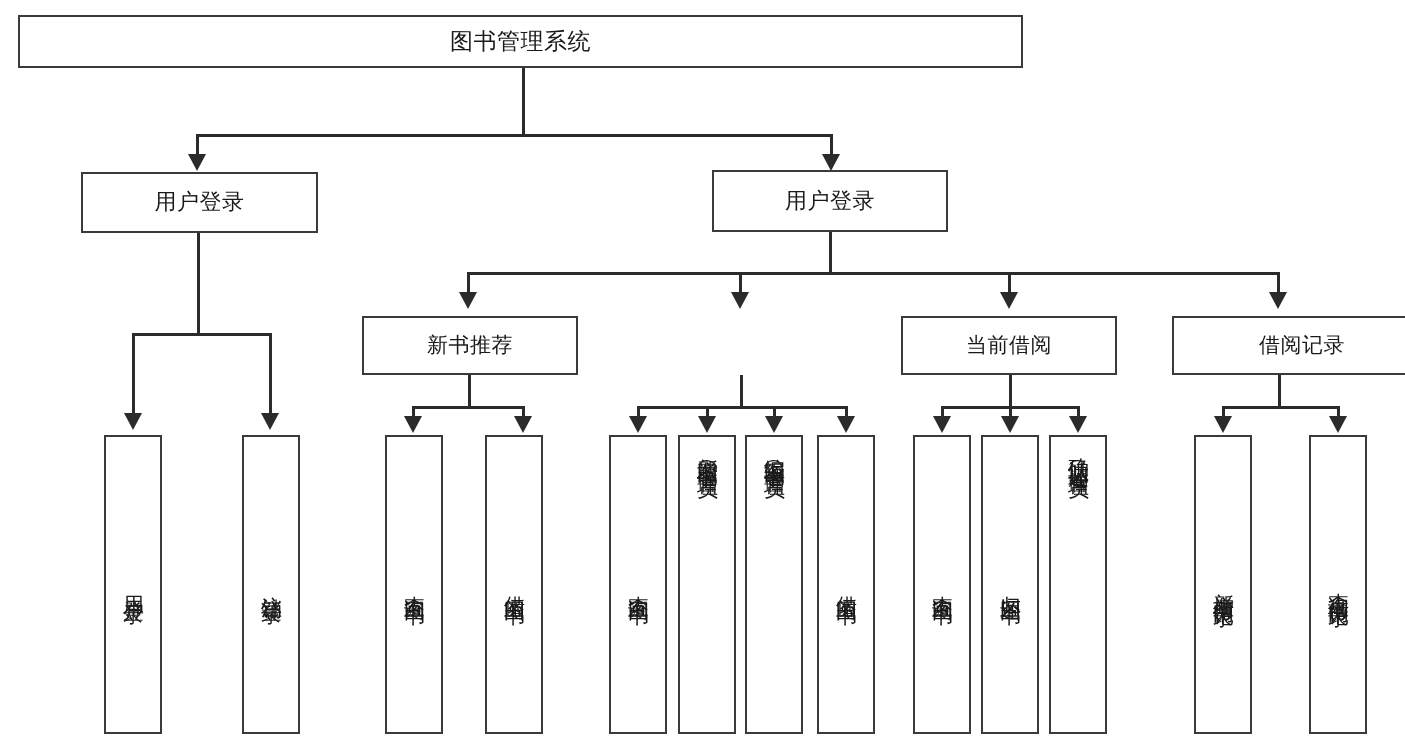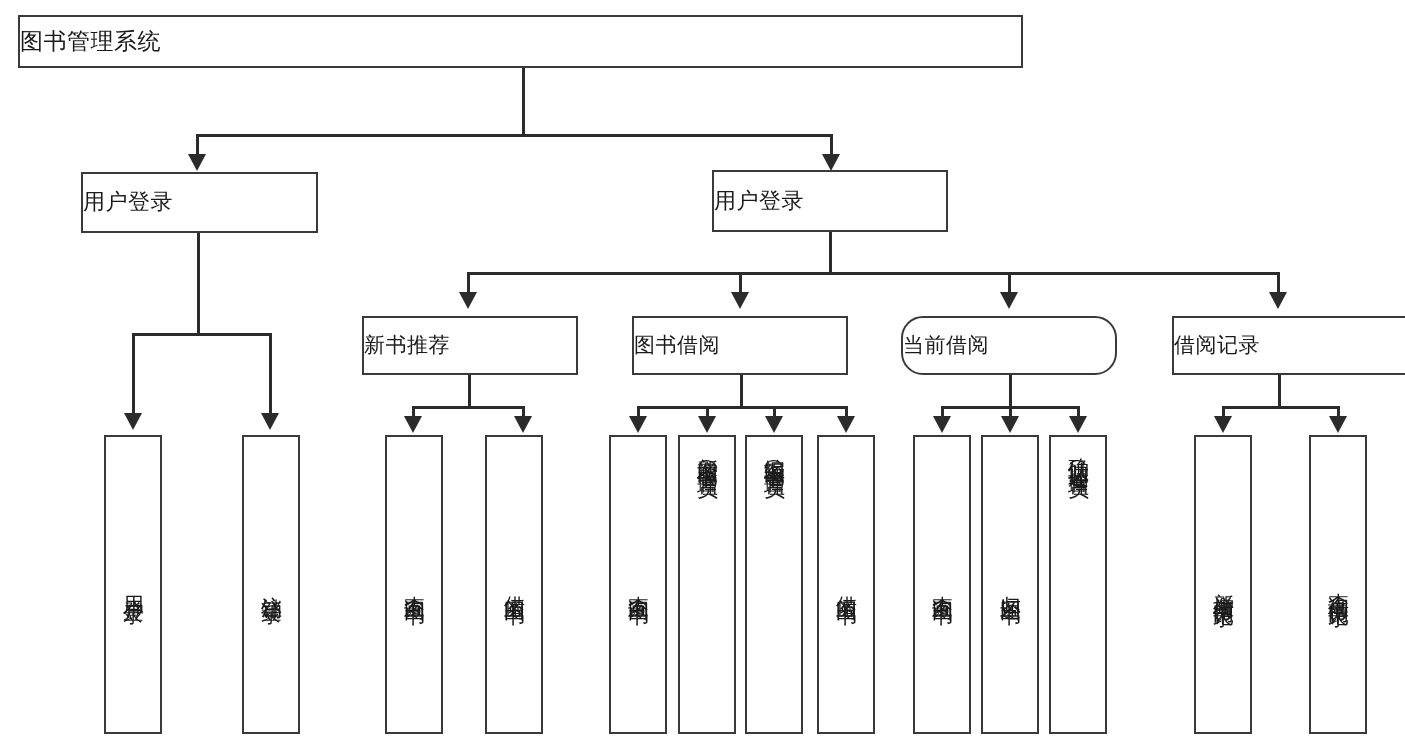--- a/index.html
+++ b/index.html
@@ -24,20 +24,21 @@
   }
 
   
   .node {
     position: absolute;
     box-sizing: border-box;
     border: 2px solid #3a3a3a;
     background: #ffffff;
     display: flex;
     align-items: center;
+    justify-content: center;
     color: #1a1a1a;
     z-index: 3;
   }
   .node-label {
     display: block;
     white-space: pre;
     line-height: 1.12;
     letter-spacing: 0.5px;
   }
 
@@ -173,25 +174,22 @@
   </div>
 
   <div class="node lvl2" style="left:712px; top:170px; width:236px; height:62px;">
     <span class="node-label">用户登录</span>
   </div>
 
   <div class="node lvl3" style="left:362px; top:316px; width:216px; height:59px;">
     <span class="node-label">新书推荐</span>
   </div>
 
-  <div class="node lvl3" style="left:632px; top:316px; width:216px; height:59px;">
-    <span class="node-label">图书借阅</span>
-  </div>
-
-  <div class="node lvl3" style="left:901px; top:316px; width:216px; height:59px;border-radius:22px;">
+
+  <div class="node lvl3" style="left:901px; top:316px; width:216px; height:59px;">
     <span class="node-label">当前借阅</span>
   </div>
 
   <div class="node lvl3" style="left:1172px; top:316px; width:260px; height:59px;">
     <span class="node-label">借阅记录</span>
   </div>
 
   <div class="node leaf centered" style="left:104px; top:435px; width:58px; height:299px;">
     <span class="node-label">用户登录</span>
   </div>

